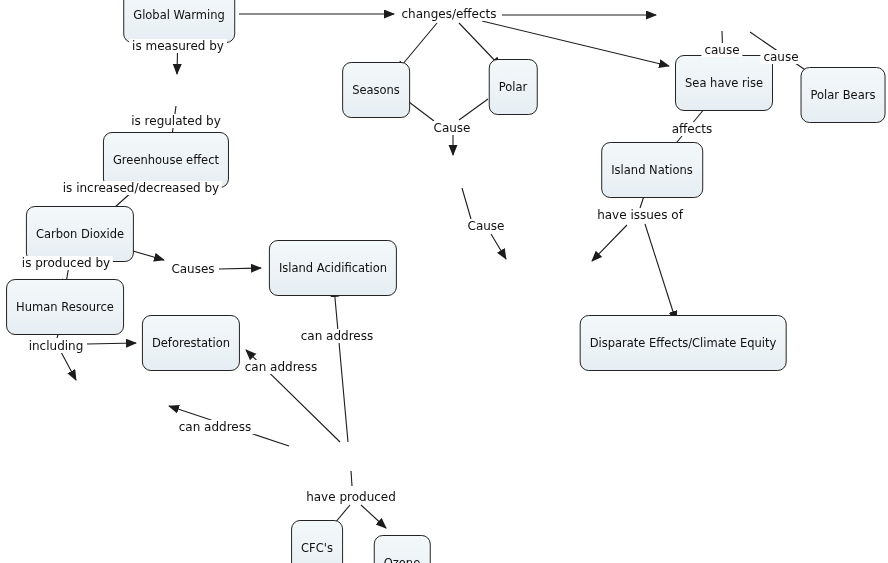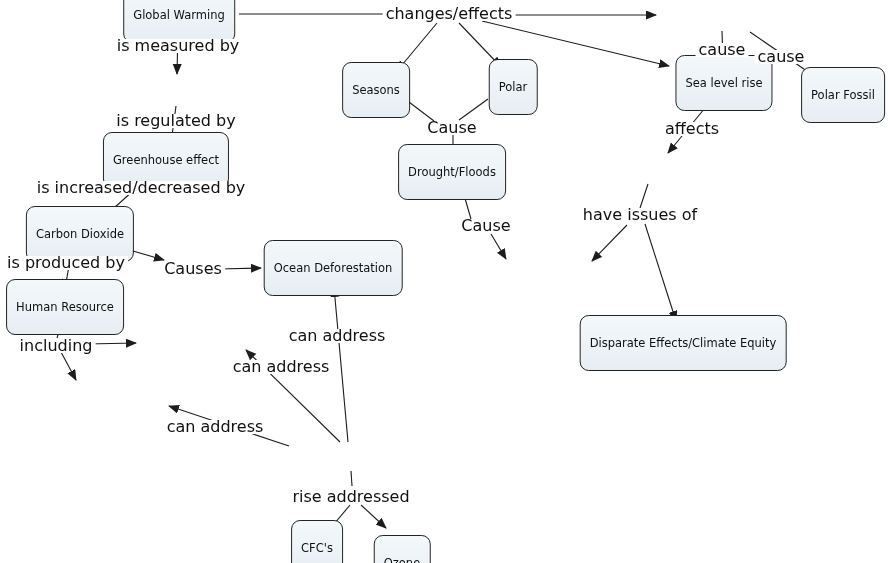--- a/index.html
+++ b/index.html
@@ -24,21 +24,21 @@
     color:#101010;
     white-space:nowrap;
     text-align:center;
     box-sizing:border-box;
   }
   .elabel{
     position:absolute;
     transform:translate(-50%,-50%);
     background:#ffffff;
     padding:0 3px;
-    font-size:16px;
+    font-size:12px;
     line-height:14px;
     color:#101010;
     white-space:nowrap;
   }
 </style>
 </head>
 <body>
 
 <div id="canvas">
 
@@ -80,41 +80,42 @@
     <line x1="405" y1="99" x2="434" y2="121"></line>
     <line x1="488" y1="99" x2="459" y2="120"></line>
     <line x1="462" y1="188" x2="471" y2="219"></line>
     <line x1="648" y1="184" x2="640" y2="208"></line>
   </svg>
 
   <div class="node" style="left:179px;top:15px">Global Warming</div>
   <div class="node" style="left:166px;top:160px">Greenhouse effect</div>
   <div class="node" style="left:80px;top:234px">Carbon Dioxide</div>
   <div class="node" style="left:65px;top:307px">Human Resource</div>
-  <div class="node" style="left:333px;top:268px">Ocean Deforestation</div>
+  <div class="node" style="left:191px;top:343px">Deforestation</div>
+  <div class="node" style="left:333px;top:268px">Island Acidification</div>
   <div class="node" style="left:317px;top:548px">CFC's</div>
   <div class="node" style="left:402px;top:563px">Ozone</div>
   <div class="node" style="left:376px;top:90px">Seasons</div>
   <div class="node" style="left:513px;top:87px">Polar</div>
-  <div class="node" style="left:452px;top:172px">Drought/Floods</div>
-  <div class="node" style="left:724px;top:83px">Sea level rise</div>
-  <div class="node" style="left:843px;top:95px">Polar Fossil</div>
+  <div class="node" style="left:724px;top:83px">Sea have rise</div>
+  <div class="node" style="left:843px;top:95px">Polar Bears</div>
+  <div class="node" style="left:652px;top:170px">Island Nations</div>
   <div class="node" style="left:683px;top:343px">Disparate Effects/Climate Equity</div>
 
   <div class="elabel" style="left:449px;top:14px">changes/effects</div>
   <div class="elabel" style="left:178px;top:46px">is measured by</div>
   <div class="elabel" style="left:176px;top:121px">is regulated by</div>
   <div class="elabel" style="left:141px;top:188px">is increased/decreased by</div>
   <div class="elabel" style="left:66px;top:263px">is produced by</div>
   <div class="elabel" style="left:193px;top:269px">Causes</div>
   <div class="elabel" style="left:56px;top:346px">including</div>
   <div class="elabel" style="left:337px;top:336px">can address</div>
   <div class="elabel" style="left:281px;top:367px">can address</div>
   <div class="elabel" style="left:215px;top:427px">can address</div>
-  <div class="elabel" style="left:351px;top:497px">rise addressed</div>
+  <div class="elabel" style="left:351px;top:497px">have produced</div>
   <div class="elabel" style="left:452px;top:128px">Cause</div>
   <div class="elabel" style="left:486px;top:226px">Cause</div>
   <div class="elabel" style="left:722px;top:50px">cause</div>
   <div class="elabel" style="left:781px;top:57px">cause</div>
   <div class="elabel" style="left:692px;top:129px">affects</div>
   <div class="elabel" style="left:640px;top:215px">have issues of</div>
 
 </div>
 
 </body></html>

